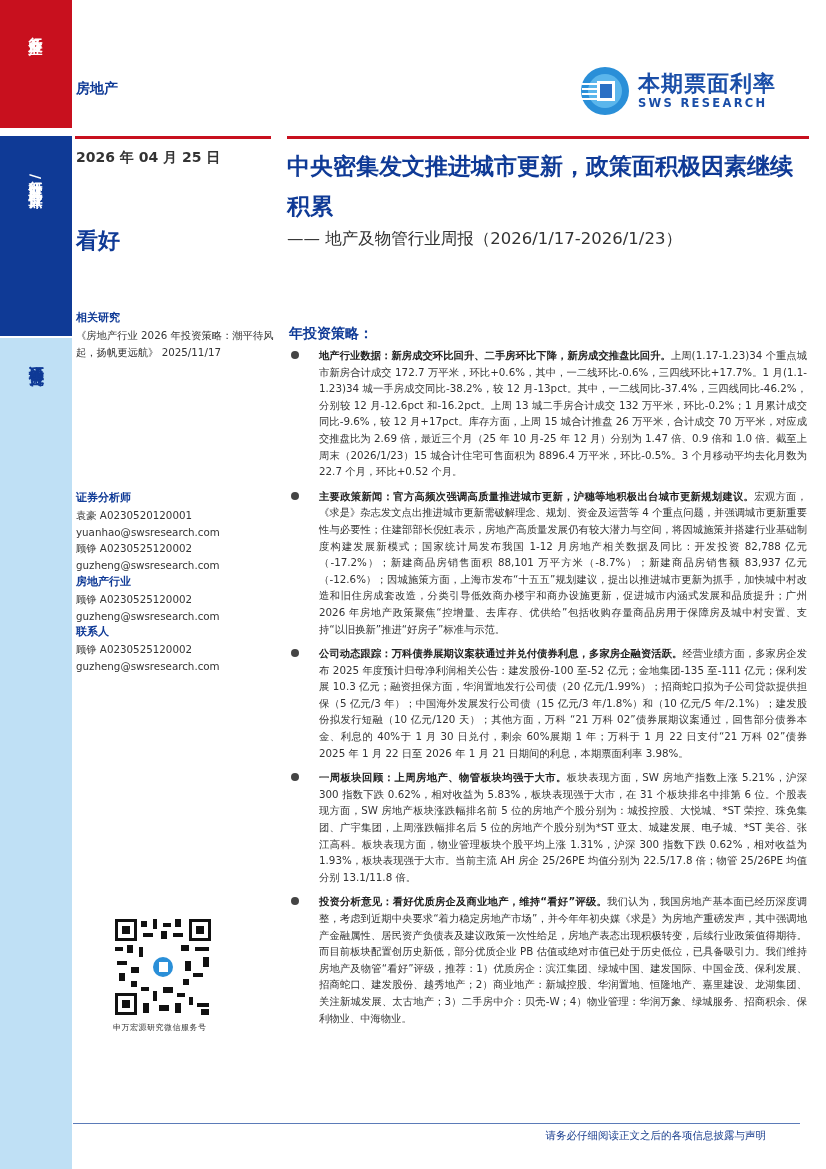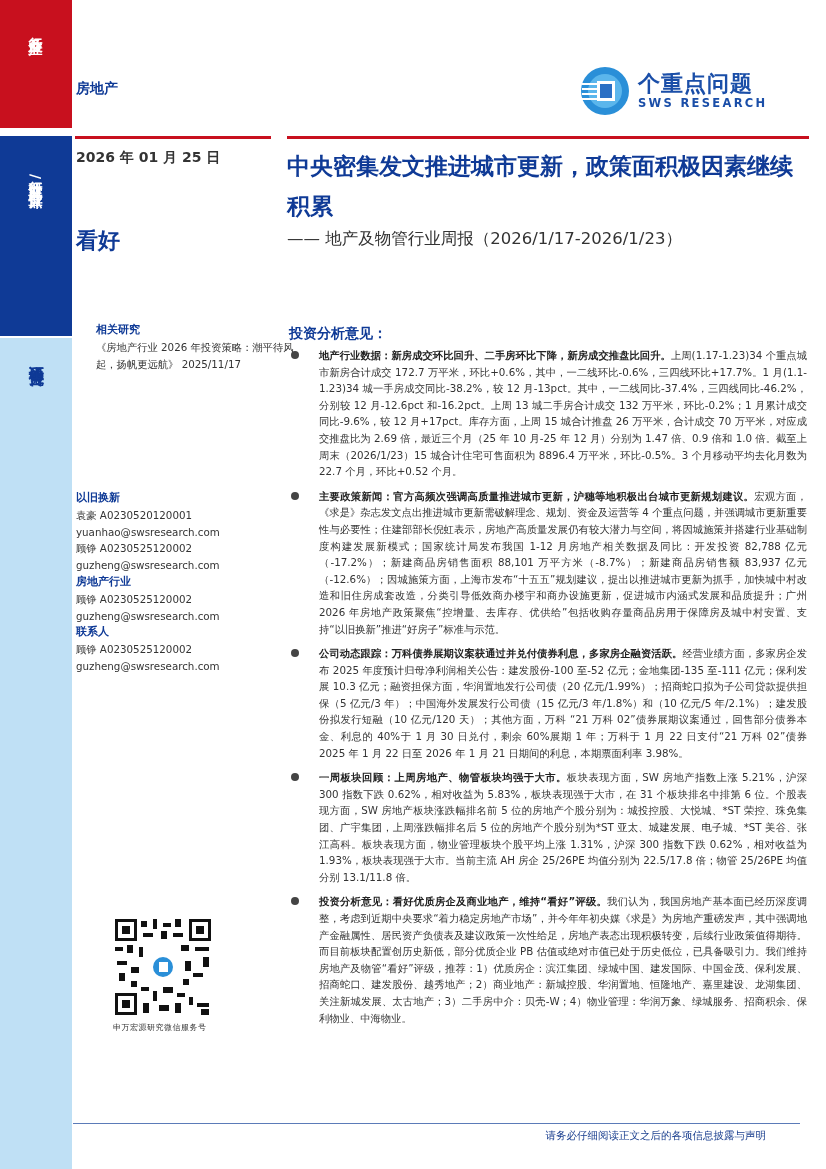--- a/index.html
+++ b/index.html
@@ -63,41 +63,41 @@
     <circle cx="25" cy="25" r="24" fill="#2a8fd8"></circle>
     <circle cx="25" cy="25" r="17" fill="#5bb6ec"></circle>
     <rect x="17" y="15" width="18" height="20" fill="#ffffff"></rect>
     <rect x="20" y="18" width="12" height="14" fill="#2a6fc4"></rect>
     <rect x="2" y="17" width="16" height="2" fill="#ffffff"></rect>
     <rect x="2" y="22" width="16" height="2" fill="#ffffff"></rect>
     <rect x="2" y="27" width="16" height="2" fill="#ffffff"></rect>
     <rect x="2" y="32" width="16" height="2" fill="#ffffff"></rect>
   </svg>
   <div>
-    <div class="logo-text-cn">个重点问题</div>
+    <div class="logo-text-cn">本期票面利率</div>
     <div class="logo-text-en">SWS RESEARCH</div>
   </div>
 </div>
 
 <div class="rule-red" style="left:75px;width:196px;"></div>
 <div class="rule-red" style="left:287px;width:522px;"></div>
 
-<div class="date">2026 年 01 月 25 日</div>
+<div class="date">2026 年 04 月 25 日</div>
 <div class="rating">看好</div>
 
 <div class="title">中央密集发文推进城市更新，政策面积极因素继续积累</div>
 <div class="subtitle">—— 地产及物管行业周报（2026/1/17-2026/1/23）</div>
 
-<div class="side" style="top:322px;margin-left:20px;">
+<div class="side" style="top:310px;">
   <div class="side-h">相关研究</div>
   <div>《房地产行业 2026 年投资策略：潮平待风起，扬帆更远航》 2025/11/17</div>
 </div>
 
 <div class="side" style="top:490px;">
-  <div class="side-h">以旧换新</div>
+  <div class="side-h">证券分析师</div>
   <div>袁豪 A0230520120001</div>
   <div>yuanhao@swsresearch.com</div>
   <div>顾铮 A0230525120002</div>
   <div>guzheng@swsresearch.com</div>
   <div class="side-h">房地产行业</div>
   <div>顾铮 A0230525120002</div>
   <div>guzheng@swsresearch.com</div>
   <div class="side-h">联系人</div>
   <div>顾铮 A0230525120002</div>
   <div>guzheng@swsresearch.com</div>
@@ -150,21 +150,21 @@
     <rect x="88" y="92" width="8" height="6"></rect>
       <rect x="18" y="64" width="6" height="6"></rect>
   </g>
   <circle cx="50" cy="50" r="13" fill="#ffffff"></circle>
   <circle cx="50" cy="50" r="10" fill="#2a8fd8"></circle>
   <rect x="46" y="45" width="9" height="10" fill="#ffffff"></rect>
 </svg>
 <div class="qr-caption">申万宏源研究微信服务号</div>
 
 <div class="main">
-  <div class="main-h">投资分析意见：</div>
+  <div class="main-h">年投资策略：</div>
 
   <div class="bullet">
     <span class="bullet-dot"></span>
     <b>地产行业数据：新房成交环比回升、二手房环比下降，新房成交推盘比回升。</b><span>上周(1.17-1.23)34 个重点城市新房合计成交 172.7 万平米，环比+0.6%，其中，一二线环比-0.6%，三四线环比+17.7%。1 月(1.1-1.23)34 城一手房成交同比-38.2%，较 12 月-13pct。其中，一二线同比-37.4%，三四线同比-46.2%，分别较 12 月-12.6pct 和-16.2pct。上周 13 城二手房合计成交 132 万平米，环比-0.2%；1 月累计成交同比-9.6%，较 12 月+17pct。库存方面，上周 15 城合计推盘 26 万平米，合计成交 70 万平米，对应成交推盘比为 2.69 倍，最近三个月（25 年 10 月-25 年 12 月）分别为 1.47 倍、0.9 倍和 1.0 倍。截至上周末（2026/1/23）15 城合计住宅可售面积为 8896.4 万平米，环比-0.5%。3 个月移动平均去化月数为 22.7 个月，环比+0.52 个月。</span>
   </div>
 
   <div class="bullet">
     <span class="bullet-dot"></span>
     <b>主要政策新闻：官方高频次强调高质量推进城市更新，沪穗等地积极出台城市更新规划建议。</b><span>宏观方面，《求是》杂志发文点出推进城市更新需破解理念、规划、资金及运营等 4 个重点问题，并强调城市更新重要性与必要性；住建部部长倪虹表示，房地产高质量发展仍有较大潜力与空间，将因城施策并搭建行业基础制度构建发展新模式；国家统计局发布我国 1-12 月房地产相关数据及同比：开发投资 82,788 亿元（-17.2%）；新建商品房销售面积 88,101 万平方米（-8.7%）；新建商品房销售额 83,937 亿元（-12.6%）；因城施策方面，上海市发布“十五五”规划建议，提出以推进城市更新为抓手，加快城中村改造和旧住房成套改造，分类引导低效商办楼宇和商办设施更新，促进城市内涵式发展和品质提升；广州 2026 年房地产政策聚焦“控增量、去库存、优供给”包括收购存量商品房用于保障房及城中村安置、支持“以旧换新”推进“好房子”标准与示范。</span>
   </div>

